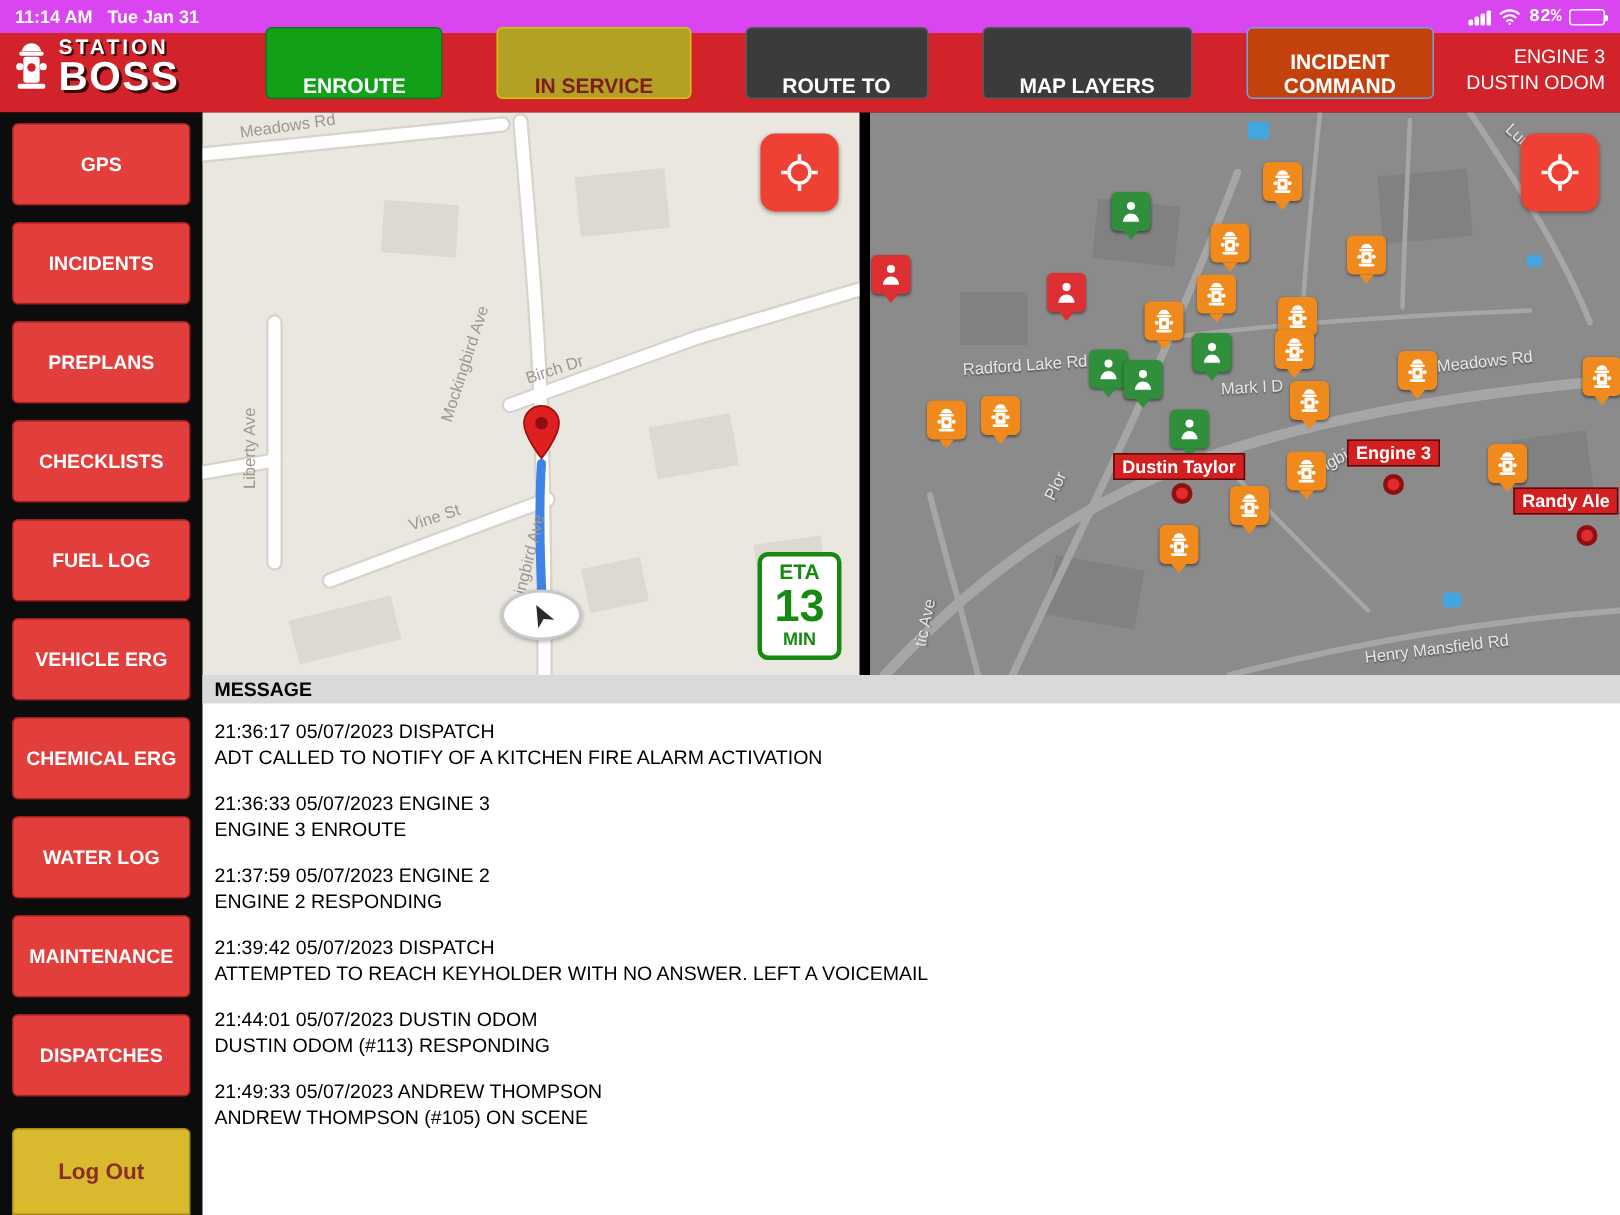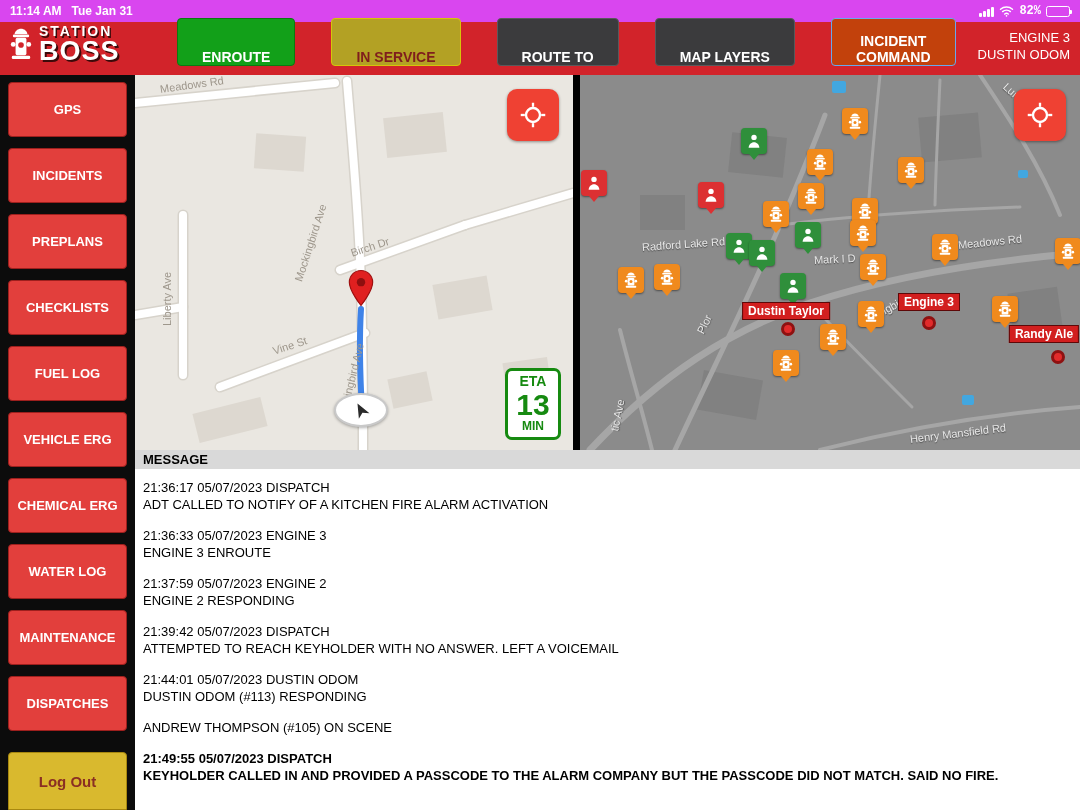--- a/index.html
+++ b/index.html
@@ -546,20 +546,17 @@
       </div>
       <div class="msg">
         <div>21:39:42 05/07/2023 DISPATCH</div>
         <div>ATTEMPTED TO REACH KEYHOLDER WITH NO ANSWER. LEFT A VOICEMAIL</div>
       </div>
       <div class="msg">
         <div>21:44:01 05/07/2023 DUSTIN ODOM</div>
         <div>DUSTIN ODOM (#113) RESPONDING</div>
       </div>
       <div class="msg">
+        <div>21:49:33 05/07/2023 ANDREW THOMPSON</div>
         <div>ANDREW THOMPSON (#105) ON SCENE</div>
       </div>
-      <div class="msg bold">
-        <div>21:49:55 05/07/2023 DISPATCH</div>
-        <div>KEYHOLDER CALLED IN AND PROVIDED A PASSCODE TO THE ALARM COMPANY BUT THE PASSCODE DID NOT MATCH. SAID NO FIRE.</div>
-      </div>
     </div>
 </div>
 
 </body></html>

